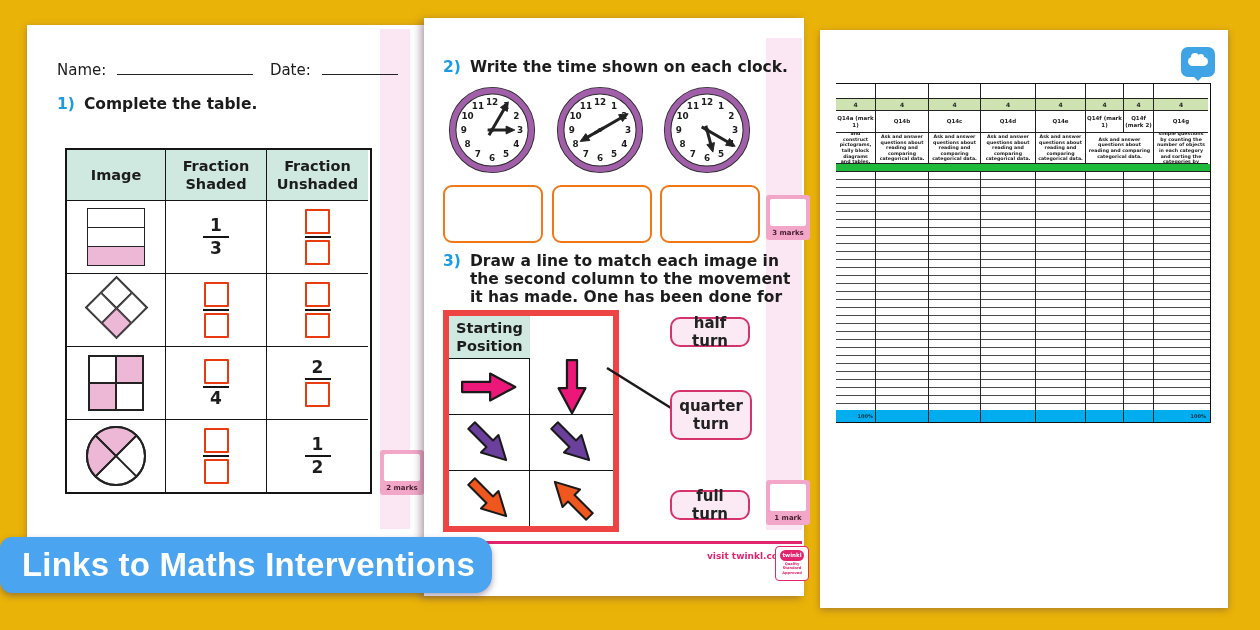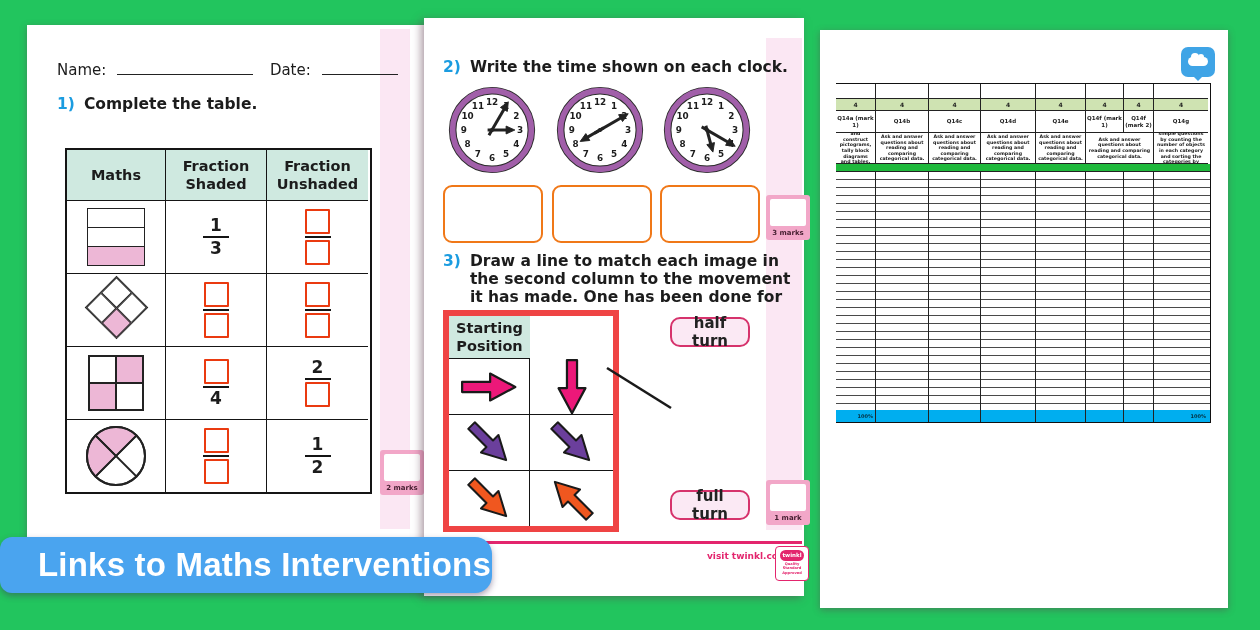--- a/index.html
+++ b/index.html
@@ -1,16 +1,16 @@
 <!DOCTYPE html>
 <html><head>
 <meta charset="utf-8">
 <style>
   html,body{margin:0;padding:0;}
-  #canvas{position:relative;width:1260px;height:630px;background:#22c55e;overflow:hidden;
+  #canvas{position:relative;width:1260px;height:630px;background:#eab308;overflow:hidden;
     font-family:"DejaVu Sans","Liberation Sans",sans-serif;color:#1c1c1c;}
   .page{position:absolute;background:#fff;box-shadow:0 2px 7px rgba(96,62,80,.45);}
 
   
   #pageR{left:820px;top:30px;width:408px;height:578px;}
   #twinklLogo{position:absolute;left:361px;top:17px;width:34px;height:30px;background:#3fa4e6;border-radius:7px;}
   #twinklLogo:after{content:"";position:absolute;left:9px;top:26px;border-left:8px solid transparent;border-right:8px solid transparent;border-top:8px solid #3fa4e6;}
   #twinklLogo .cloud{position:absolute;left:7px;top:10px;width:20px;height:9px;background:#fff;border-radius:6px;}
   #twinklLogo .cloud:before{content:"";position:absolute;left:3px;top:-4px;width:8px;height:8px;background:#fff;border-radius:50%;}
   #twinklLogo .cloud:after{content:"";position:absolute;left:10px;top:-3px;width:6px;height:6px;background:#fff;border-radius:50%;}
@@ -103,21 +103,21 @@
   #badge1{left:342px;top:462px;}
   #footRule{position:absolute;left:18px;top:523px;width:360px;height:2.6px;background:#e3256d;}
   #visitLink{position:absolute;left:283px;top:533px;font-size:9px;font-weight:bold;color:#e3256d;}
   #stamp{position:absolute;left:351px;top:528px;width:32px;height:33px;border:1.6px solid #e3256d;border-radius:4px;background:#fff;text-align:center;}
   #stamp .scloud{margin:3px auto 1px;width:24px;height:11px;background:#e3256d;border-radius:6px;color:#fff;font-size:5.5px;font-weight:bold;line-height:11px;}
   #stamp .sline{font-size:3.6px;font-weight:bold;color:#e3256d;line-height:1.2;}
 
   
   #banner{position:absolute;left:0;top:537px;width:492px;height:56px;background:#4aa4ef;
     border-radius:12px 17px 17px 12px;box-shadow:0 3px 6px rgba(70,50,90,.45);
-    display:flex;align-items:center;padding-left:38px;box-sizing:border-box;}
+    display:flex;align-items:center;padding-left:22px;box-sizing:border-box;}
   #banner span{color:#fff;font-size:33px;font-weight:600;font-family:"Liberation Sans",sans-serif;letter-spacing:.2px;}
 
   svg text{font-family:"DejaVu Sans",sans-serif;}
 </style>
 </head>
 <body>
 
 <div id="canvas">
 
   <div class="page" id="pageR">
@@ -195,21 +195,21 @@
       <span class="uline" style="width:136px;margin:0 12px 0 6px;"></span>
       <span>Date:</span>
       <span class="uline" style="width:76px;margin-left:6px;"></span>
     </div>
     <div class="qhead" id="q1head">
       <span class="qnum">1)</span><span>Complete the table.</span>
     </div>
 
     <div id="fracTable">
       <div class="ft-row ft-head">
-        <div>Maths</div>
+        <div>Image</div>
         <div>Fraction Shaded</div>
         <div>Fraction Unshaded</div>
       </div>
 
       <div class="ft-row ft-body">
         <div>
             <div class="rect3">
               <div></div>
               <div></div>
               <div class="shadedPink"></div>
@@ -474,20 +474,21 @@
             </div>
           </div>
       </div>
     </div>
 
     <svg id="connector" width="70" height="48">
       <line x1="2" y1="4" x2="66" y2="44" stroke="#1a1a1a" stroke-width="2.6"></line>
     </svg>
 
     <div class="turnBox" id="turn0">half turn</div>
+    <div class="turnBox" id="turn1">quarter turn</div>
     <div class="turnBox" id="turn2">full turn</div>
 
     <div class="badge" id="badge1">
       <div class="bbox"></div>
       <div class="blabel">1 mark</div>
     </div>
 
     <div id="footRule"></div>
     <div id="visitLink">visit twinkl.com</div>
     <div id="stamp">

